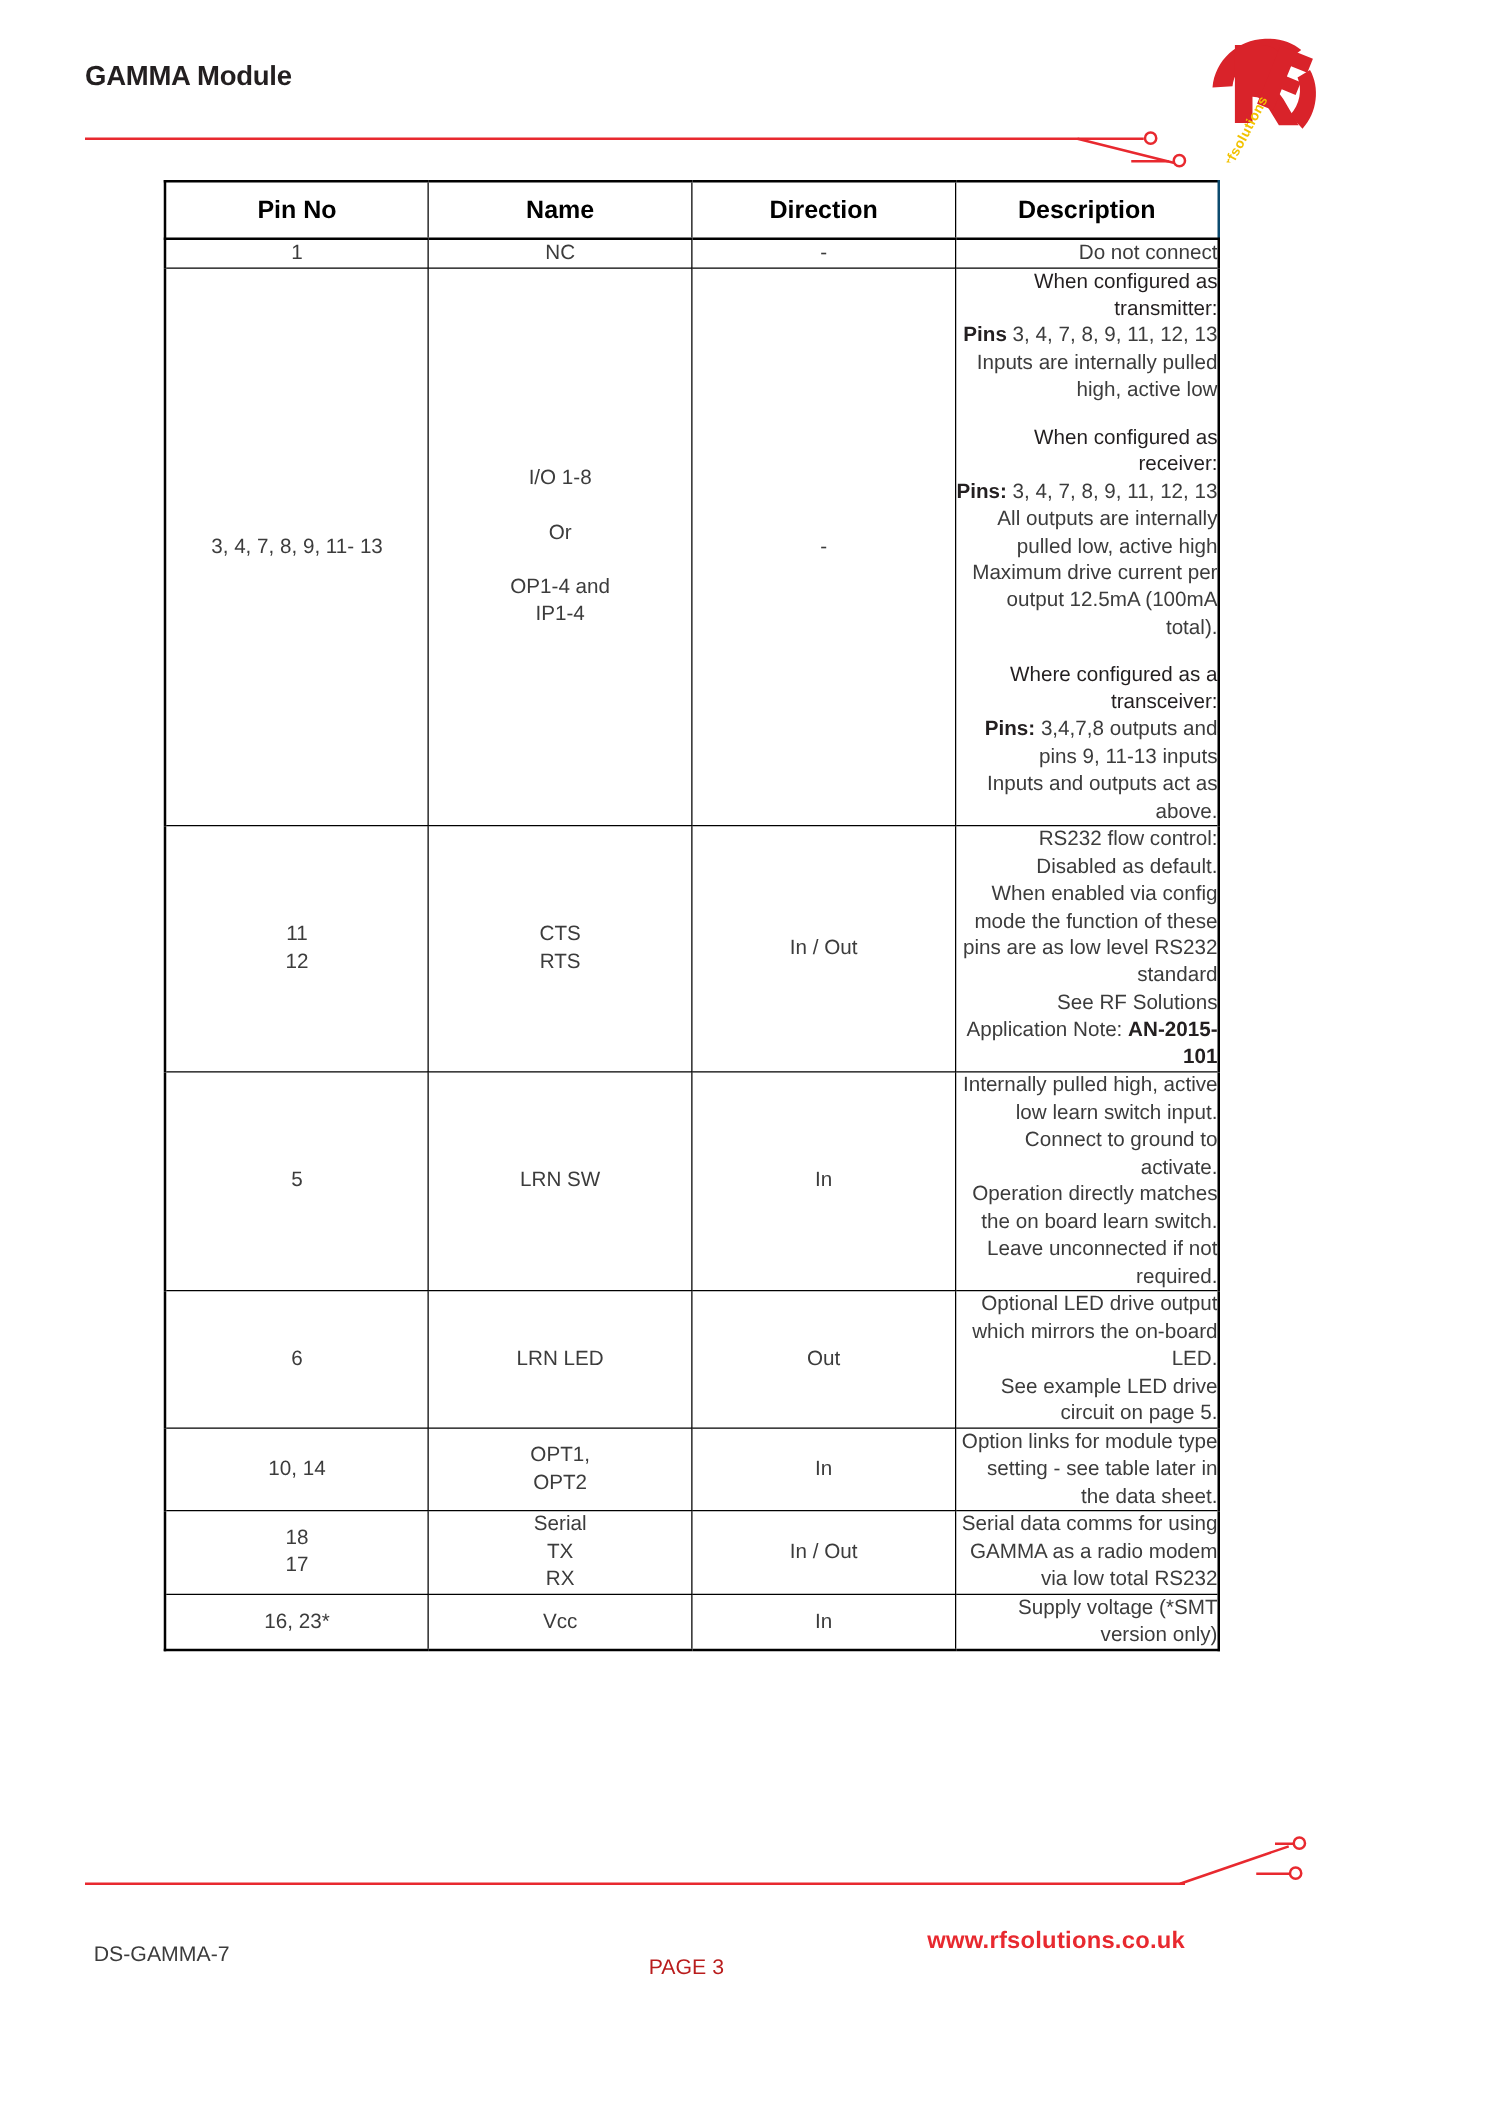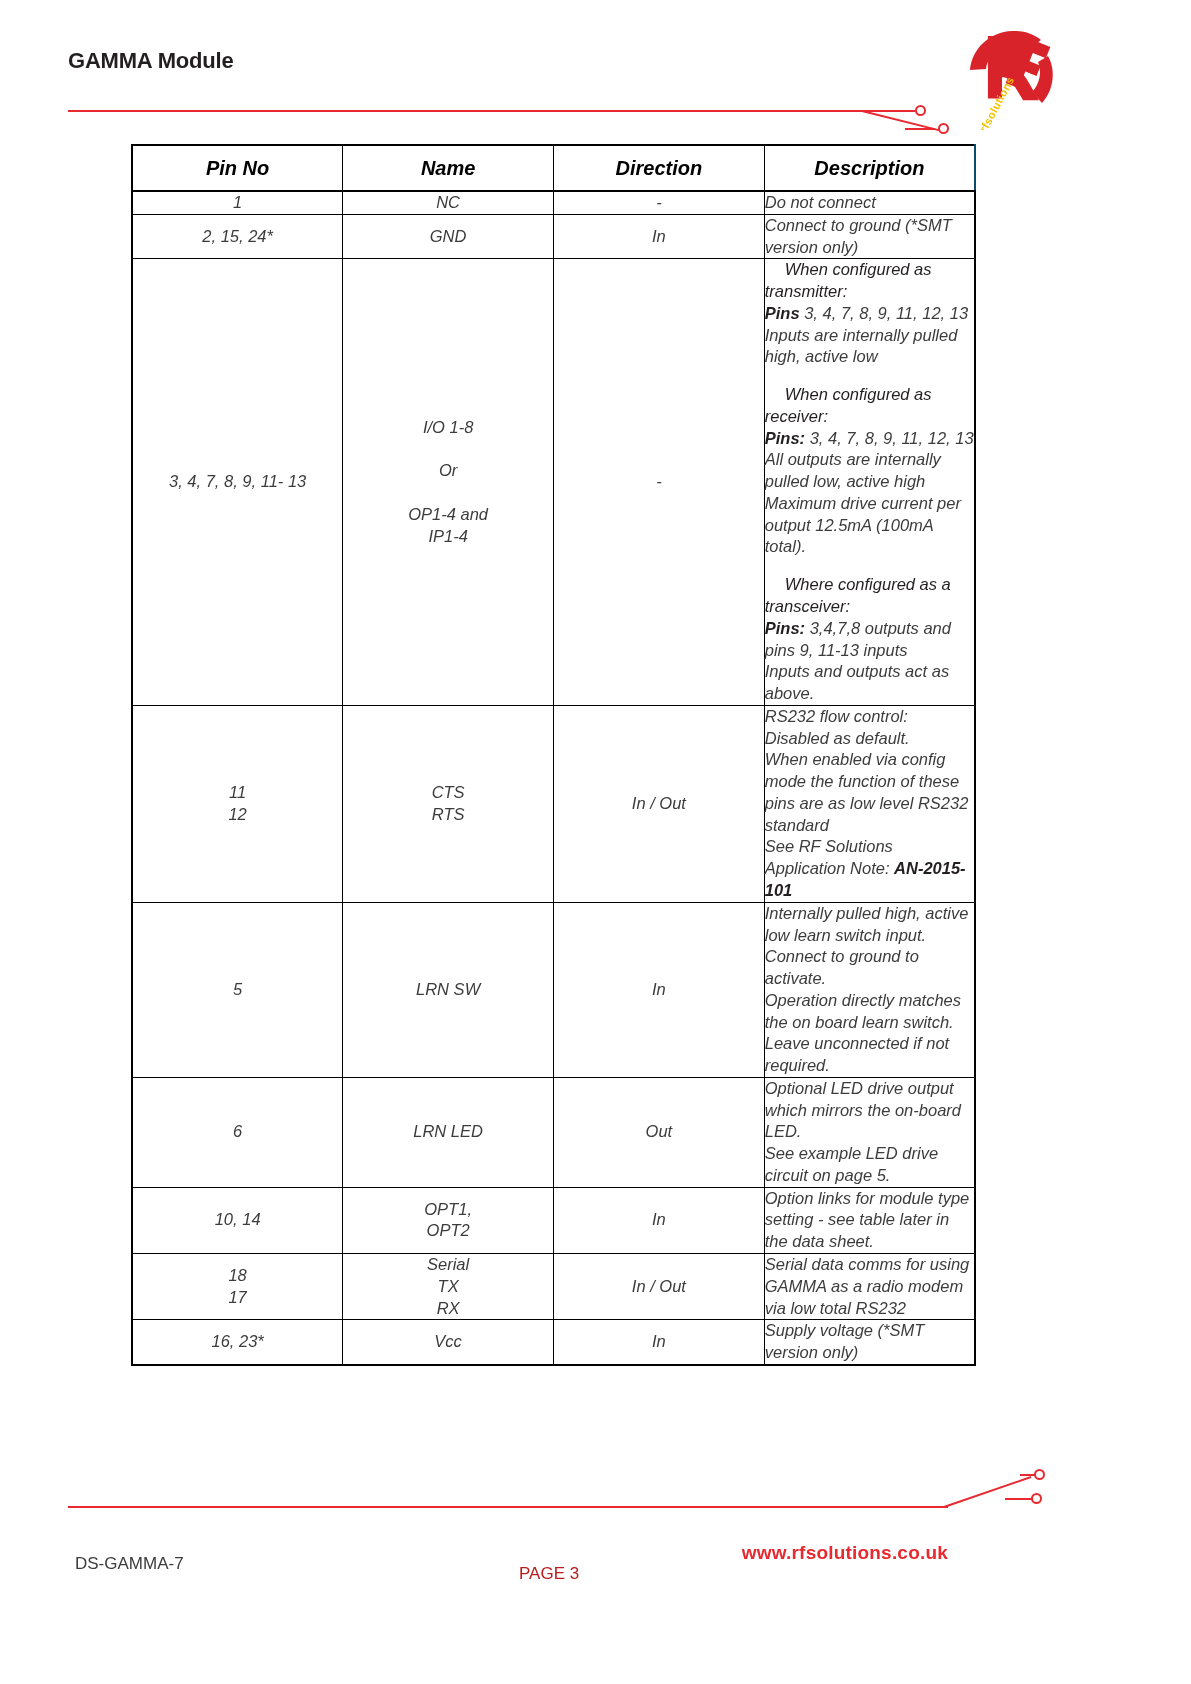--- a/index.html
+++ b/index.html
@@ -92,21 +92,20 @@
   table.pin-table {
     border-collapse: collapse;
     width: 845px;
     table-layout: fixed;
   }
   table.pin-table th,
   table.pin-table td {
     border: 1px solid #000;
     vertical-align: middle;
     padding: 0;
-    font-style: italic;
   }
   table.pin-table thead th {
     border-bottom: 2px solid #000;
     border-top: 2px solid #000;
     font-size: 20px;
     font-weight: bold;
     text-align: center;
     height: 44px;
     color: #000;
   }
@@ -117,21 +116,21 @@
     font-size: 16.5px;
     line-height: 1.32;
     color: #3c3c3c;
   }
   td.c-pin, td.c-name, td.c-dir {
     text-align: center;
   }
   td.c-pin   { width: 180px; padding: 12px 6px; }
   td.c-name  { width: 112px; padding: 12px 6px; }
   td.c-dir   { width: 110px; padding: 12px 6px; }
-  td.c-desc  { width: 443px; padding: 11px 10px 11px 12px; text-align: left; }
+  td.c-desc  { width: 443px; padding: 11px 10px 11px 12px; text-align: right; }
 
   tbody tr td:first-child { border-left: 2px solid #000; }
   tbody tr td:last-child  { border-right: 2px solid #000; }
   tbody tr:last-child td  { border-bottom: 2px solid #000; }
 
   .row-sep td { border-top: 2px solid #000; }
 
   .multi { white-space: pre-line; }
   .bold { font-weight: bold; color: #231f20; }
   .para { margin: 0 0 16px 0; }
@@ -250,26 +249,20 @@
     </thead>
     <tbody>
 
       <tr class="row-sep">
         <td class="c-pin">1</td>
         <td class="c-name">NC</td>
         <td class="c-dir">-</td>
         <td class="c-desc">Do not connect</td>
       </tr>
 
-      <tr>
-        <td class="c-pin">2, 15, 24*</td>
-        <td class="c-name">GND</td>
-        <td class="c-dir">In</td>
-        <td class="c-desc">Connect to ground (*SMT version only)</td>
-      </tr>
 
       <tr class="row-sep">
         <td class="c-pin">3, 4, 7, 8, 9, 11- 13</td>
         <td class="c-name multi">I/O 1-8
 
 Or
 
 OP1-4 and
 IP1-4</td>
         <td class="c-dir">-</td>

